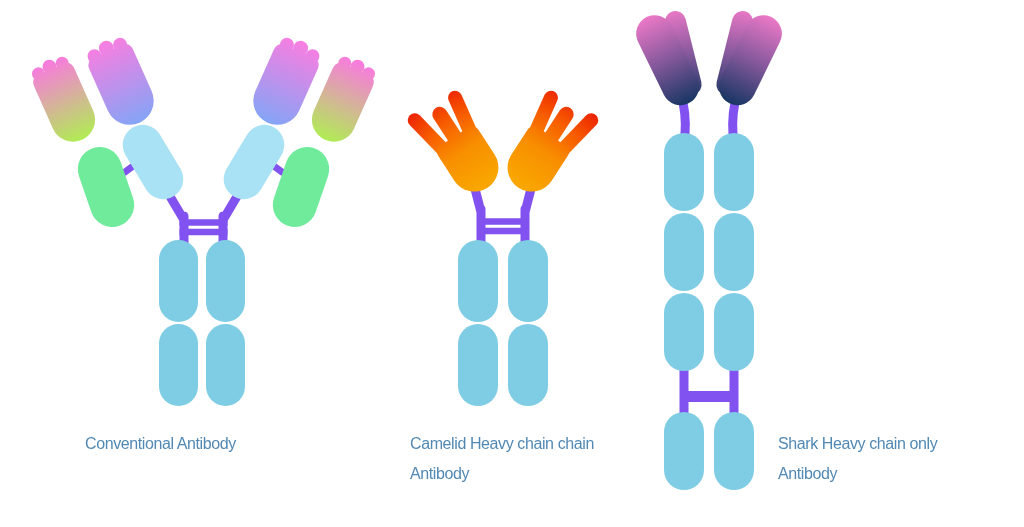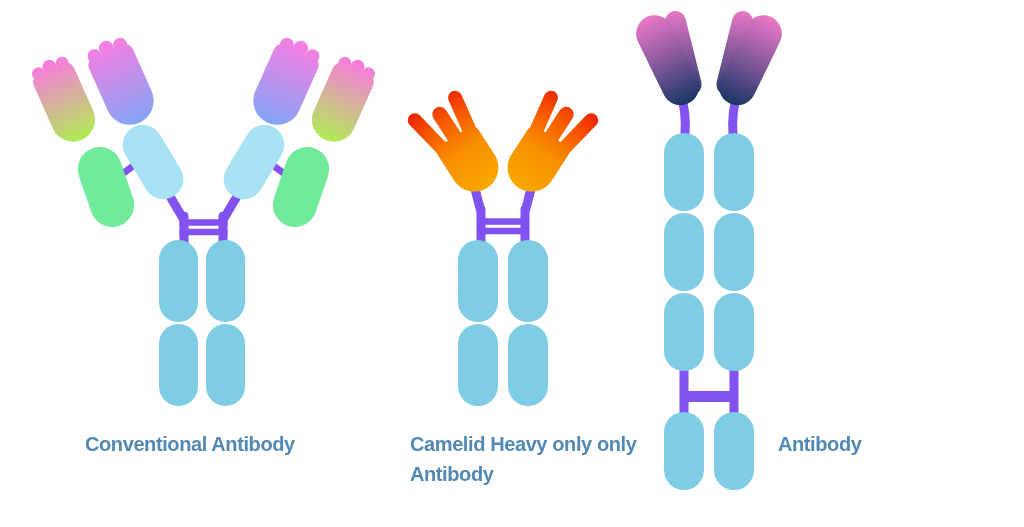--- a/index.html
+++ b/index.html
@@ -12,21 +12,21 @@
   }
   .stage svg{position:absolute;left:0;top:0;}
   .bond{stroke:var(--purple,#8152f0);fill:none;stroke-linecap:round;}
   .bond-bar{stroke:var(--purple,#8152f0);fill:none;stroke-linecap:butt;}
   .fc{fill:var(--fc-blue,#7ecde4);}
   .ch1{fill:var(--arm-blue,#a8e2f4);}
   .cl{fill:var(--green,#70eb9b);}
   .caption{
     position:absolute;top:429px;
     color:var(--label-color,#5289b4);
-    font-size:20px;font-weight:700;line-height:30px;
+    font-size:16px;font-weight:400;line-height:30px;
     letter-spacing:-0.4px;white-space:nowrap;
   }
 </style>
 </head>
 <body>
 
 <div class="stage">
 
   <svg width="1024" height="527" viewBox="0 0 1024 527">
     <defs>
@@ -147,20 +147,21 @@
 
       <use href="#dom-vnar" transform="translate(668,60) rotate(-26)"></use>
       <use href="#dom-vnar" transform="translate(750,60) scale(-1,1) rotate(-26)"></use>
     </g>
   </svg>
 
   <div class="caption" style="left:85px">
     <div>Conventional Antibody</div>
   </div>
   <div class="caption" style="left:410px">
-    <div>Camelid Heavy only only</div>
+    <div>Camelid Heavy chain chain</div>
     <div>Antibody</div>
   </div>
   <div class="caption" style="left:778px">
+    <div>Shark Heavy chain only</div>
     <div>Antibody</div>
   </div>
 
 </div>
 
 </body></html>

